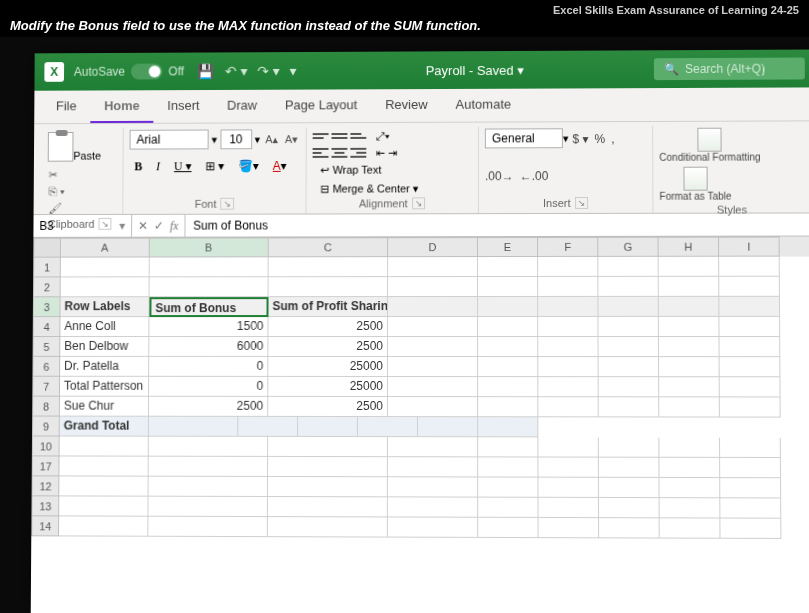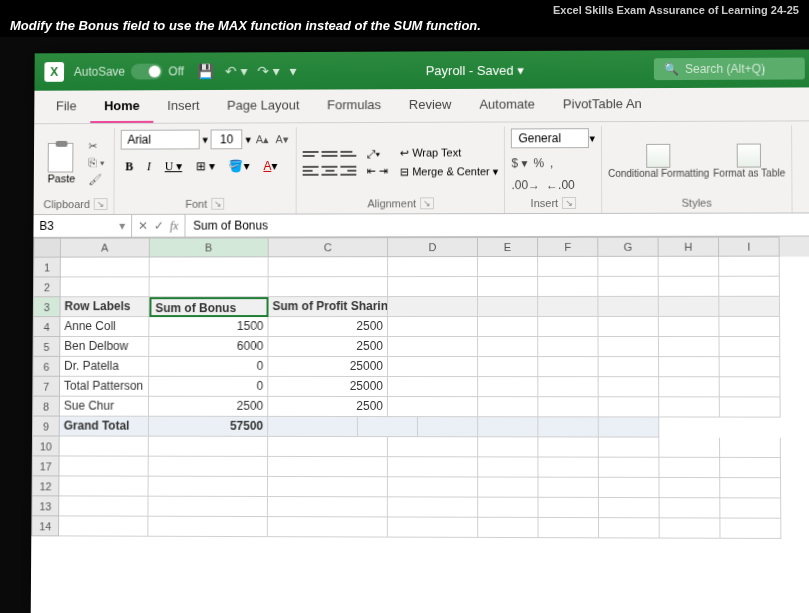--- a/index.html
+++ b/index.html
@@ -11,27 +11,27 @@
 .app-icon{width:20px;height:20px;background:#fff;color:#1e7e34;font-weight:bold;display:flex;align-items:center;justify-content:center;border-radius:3px;margin-right:10px;font-size:12px}
 .autosave{display:flex;align-items:center;gap:6px;color:#d0e8d5;font-size:12px}
 .toggle{width:32px;height:16px;background:#4a9d5c;border-radius:8px;position:relative}
 .toggle::after{content:"";position:absolute;width:12px;height:12px;border-radius:50%;background:#fff;top:2px;right:2px}
 .qat{display:flex;gap:10px;margin-left:14px;color:#d0e8d5;font-size:14px}
 .qat span{cursor:pointer}
 .title-center{flex:1;text-align:center;font-size:13px}
 .search-box{background:#5aad6b;border-radius:3px;padding:4px 10px;width:150px;color:#d0e8d5;font-size:12px;display:flex;align-items:center;gap:6px}
 .tabs{display:flex;background:#f3f2f1;border-bottom:1px solid #d0d0d0;font-size:13px;padding:0 8px}
 .tab{padding:8px 14px;color:#444;cursor:pointer}
-.tab.active{border-bottom:2px solid #ec4899;font-weight:bold;color:#000000}
+.tab.active{border-bottom:2px solid #6d28d9;font-weight:bold;color:#737373}
 .ribbon{display:flex;background:#f3f2f1;border-bottom:1px solid #c0c0c0;padding:4px 4px 0 4px;font-size:11px;height:92px}
 .group{border-right:1px solid #d8d8d8;padding:2px 6px;display:flex;flex-direction:column;justify-content:space-between}
 .group-body{display:flex;gap:4px;align-items:center;flex-wrap:wrap;flex:1}
 .group-label{text-align:center;color:#666;font-size:11px;padding:2px 0;display:flex;justify-content:center;align-items:center;gap:4px}
 .dlg-launcher{font-size:9px;color:#888;border:1px solid #ccc;padding:0 2px}
-.paste-btn{display:flex;flex-direction:column;align-items:flex-start;padding:2px 4px}
+.paste-btn{display:flex;align-items:flex-end;padding:2px 4px}
 .paste-icon{width:26px;height:30px;background:#fff;border:1px solid #aaa;position:relative}
 .paste-icon::before{content:"";position:absolute;top:-3px;left:7px;width:12px;height:6px;background:#888;border-radius:2px}
 .mini-stack{display:flex;flex-direction:column;gap:2px;margin-left:2px}
 .mini-btn{font-size:11px;padding:1px 3px;color:#555}
 .font-row{display:flex;gap:3px;align-items:center}
 .font-name{border:1px solid #b0b0b0;background:#fff;padding:2px 6px;width:80px;font-size:12px}
 .font-size{border:1px solid #b0b0b0;background:#fff;padding:2px 4px;width:32px;font-size:12px;text-align:center}
 .sz-btn{font-size:11px;color:#555;padding:0 2px}
 .style-row{display:flex;gap:4px;align-items:center;margin-top:4px}
 .style-btn{padding:2px 5px;font-size:12px;font-family:Georgia,serif}
@@ -90,25 +90,24 @@
     <div class="search-box">
       <span>🔍</span>
       <span>Search (Alt+Q)</span>
     </div>
   </div>
 
   <div class="tabs">
     <div class="tab">File</div>
     <div class="tab active">Home</div>
     <div class="tab">Insert</div>
+    <div class="tab">Draw</div>
     <div class="tab">Page Layout</div>
-    <div class="tab">Formulas</div>
     <div class="tab">Review</div>
     <div class="tab">Automate</div>
-    <div class="tab">PivotTable An</div>
   </div>
 
   <div class="ribbon">
     <div class="group">
       <div class="group-body">
         <div class="paste-btn">
           <div class="paste-icon"></div>
           <span>Paste</span>
         </div>
         <div class="mini-stack">
@@ -191,21 +190,21 @@
           <span>⊟ <span>Merge &amp; Center</span> ▾</span>
         </div>
       </div>
       <div class="group-label">
           <span>Alignment</span>
           <span class="dlg-launcher">↘</span>
         </div>
     </div>
 
     <div class="group">
-      <div class="group-body" style="flex-direction:column;align-items:flex-start">
+      <div class="group-body" style="flex-direction:row;align-items:flex-start">
         <div style="display:flex;align-items:center">
             <div class="number-box">General</div>
             <span>▾</span>
           </div>
         <div class="num-row">
           <span>$ ▾</span>
           <span>%</span>
           <span>,</span>
         </div>
         <div class="num-row">
@@ -354,21 +353,20 @@
         <div class="cell"></div>
         <div class="cell" style="width:60px"></div>
         <div class="cell" style="width:60px"></div>
         <div class="cell" style="width:60px"></div>
         <div class="cell" style="width:60px"></div>
         <div class="cell" style="width:60px"></div>
       </div>
     <div class="row total-row">
         <div class="row-h">9</div>
         <div class="cell">Grand Total</div>
-        <div class="cell cb num">57500</div>
         <div class="cell"></div>
         <div class="cell" style="width:60px"></div>
         <div class="cell" style="width:60px"></div>
         <div class="cell" style="width:60px"></div>
         <div class="cell" style="width:60px"></div>
         <div class="cell" style="width:60px"></div>
       </div>
     <div class="row">
         <div class="row-h">10</div>
         <div class="cell"></div>

